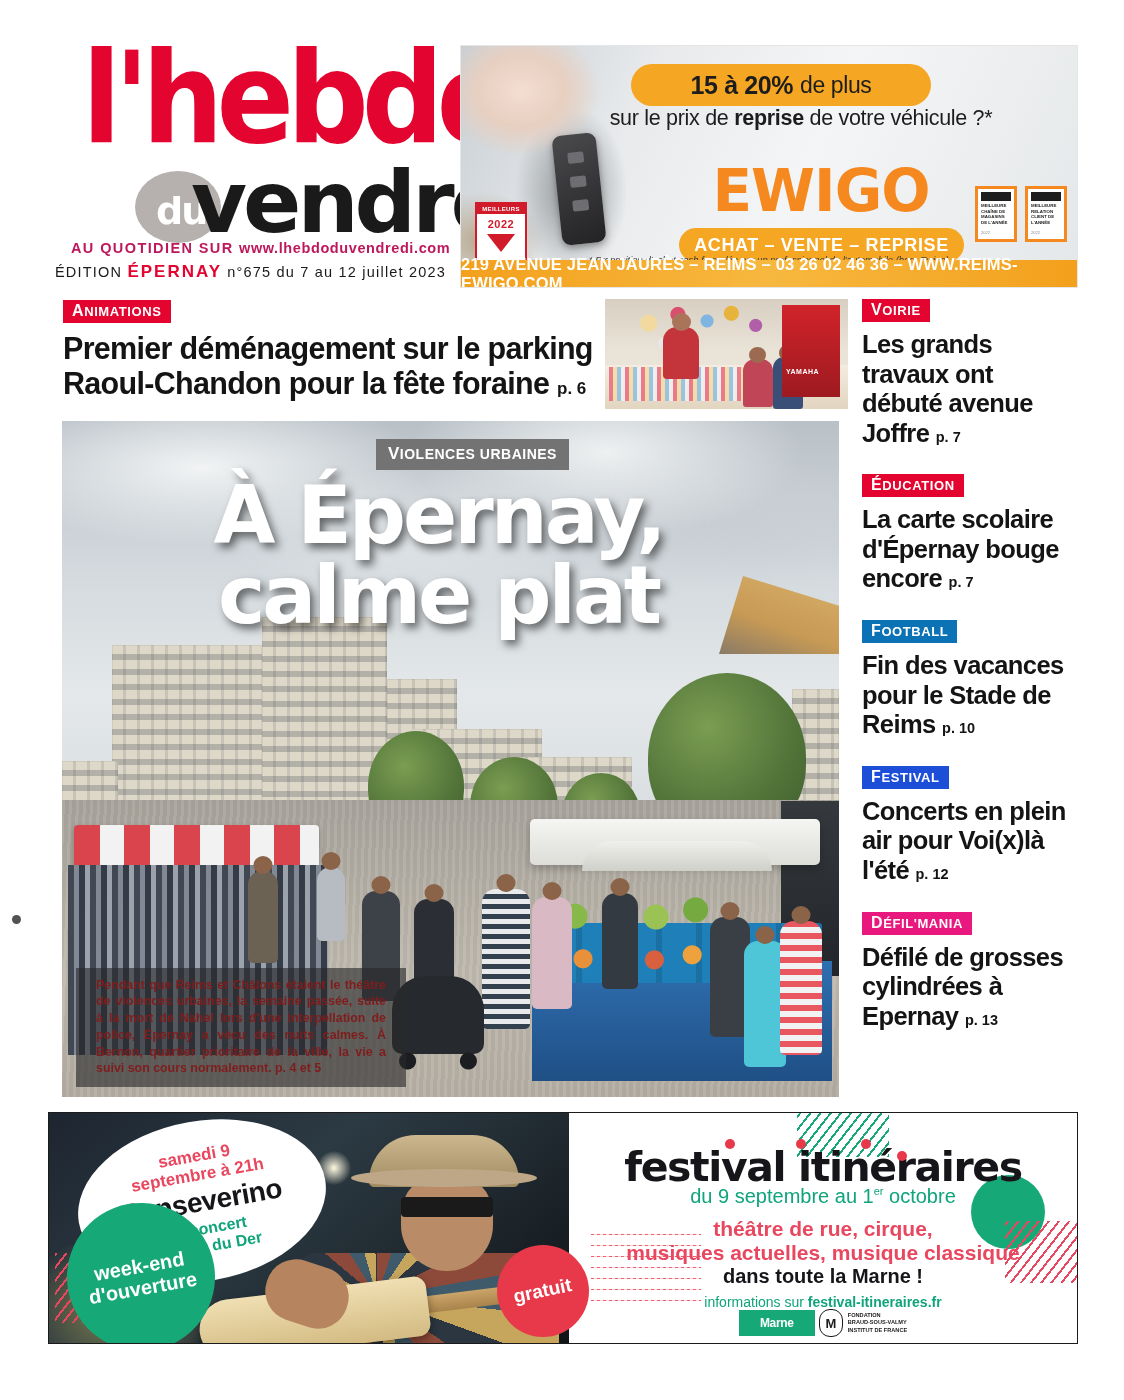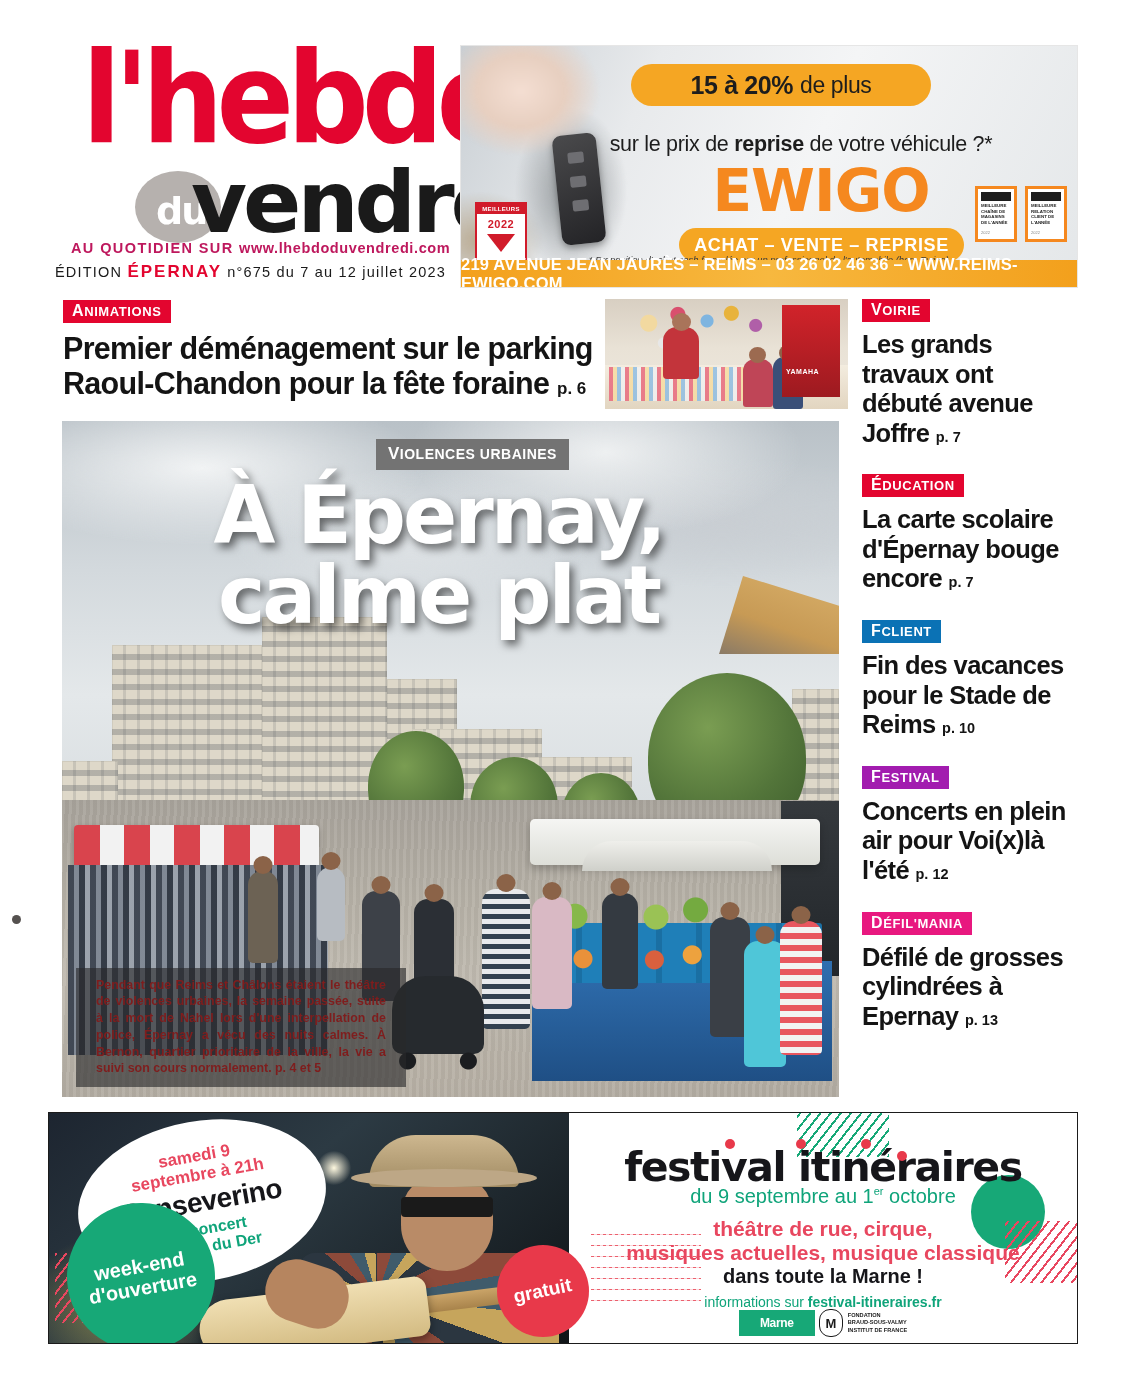--- a/index.html
+++ b/index.html
@@ -93,21 +93,21 @@
     border-top:18px solid #d11b2a;
   }
   .ew-pill {
     position:absolute; left:170px; top:18px; width:300px; height:42px;
     background:#f5a623; border-radius:21px;
     display:flex; align-items:center; justify-content:center;
   }
   .ew-pill span { font-size:25px; font-weight:800; color:#1d1d1d; letter-spacing:-.4px;}
   .ew-pill .light { font-weight:400; font-size:23px; margin-left:7px;}
   .ew-sub {
-    position:absolute; left:70px; top:86px; width:540px; text-align:center;
+    position:absolute; left:70px; top:60px; width:540px; text-align:center;
     font-size:21.5px; color:#1d1d1d; font-weight:400; letter-spacing:-.3px;
   }
   .ew-sub b { font-weight:800; }
   .ew-logo {
     position:absolute; left:210px; top:116px; width:300px; text-align:center;
     font-size:58px; font-weight:800; color:#f5881f; letter-spacing:-1px;
     font-family:"DejaVu Sans", sans-serif; line-height:1;
   }
   .ew-pill2 {
     position:absolute; left:218px; top:182px; width:285px; height:34px;
@@ -614,30 +614,30 @@
         <span class="cap">É</span><span class="small">DUCATION</span>
       </div>
       <div class="sb-title">
         <span>La carte scolaire d'Épernay bouge encore</span>
         <span class="pg">p. 7</span>
       </div>
     </div>
 
     <div class="sb-item">
       <div class="tag" style="background:#0b72b5">
-        <span class="cap">F</span><span class="small">CLIENT</span>
+        <span class="cap">F</span><span class="small">OOTBALL</span>
       </div>
       <div class="sb-title">
         <span>Fin des vacances pour le Stade de Reims</span>
         <span class="pg">p. 10</span>
       </div>
     </div>
 
     <div class="sb-item">
-      <div class="tag" style="background:#a21caf">
+      <div class="tag" style="background:#1d4ed8">
         <span class="cap">F</span><span class="small">ESTIVAL</span>
       </div>
       <div class="sb-title">
         <span>Concerts en plein air pour Voi(x)là l'été</span>
         <span class="pg">p. 12</span>
       </div>
     </div>
 
     <div class="sb-item">
       <div class="tag" style="background:#e8187f">

